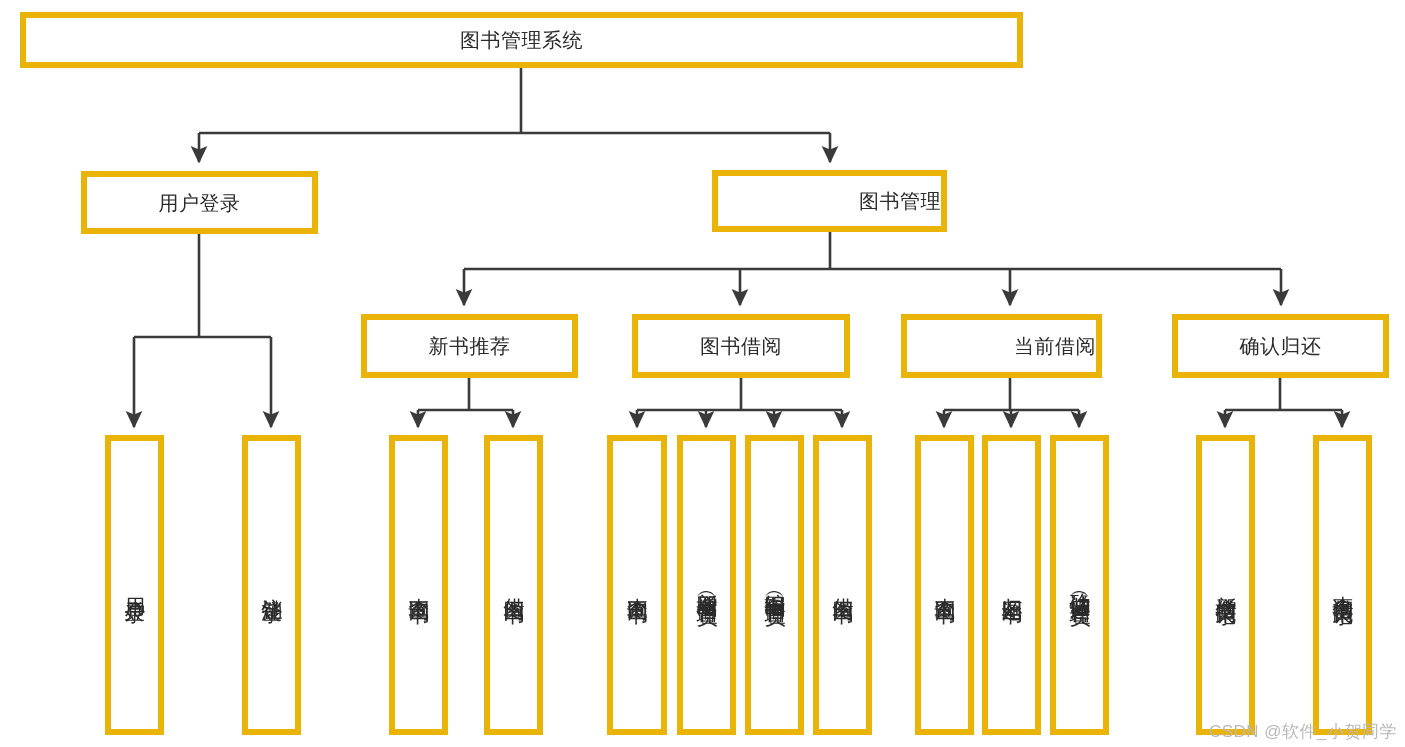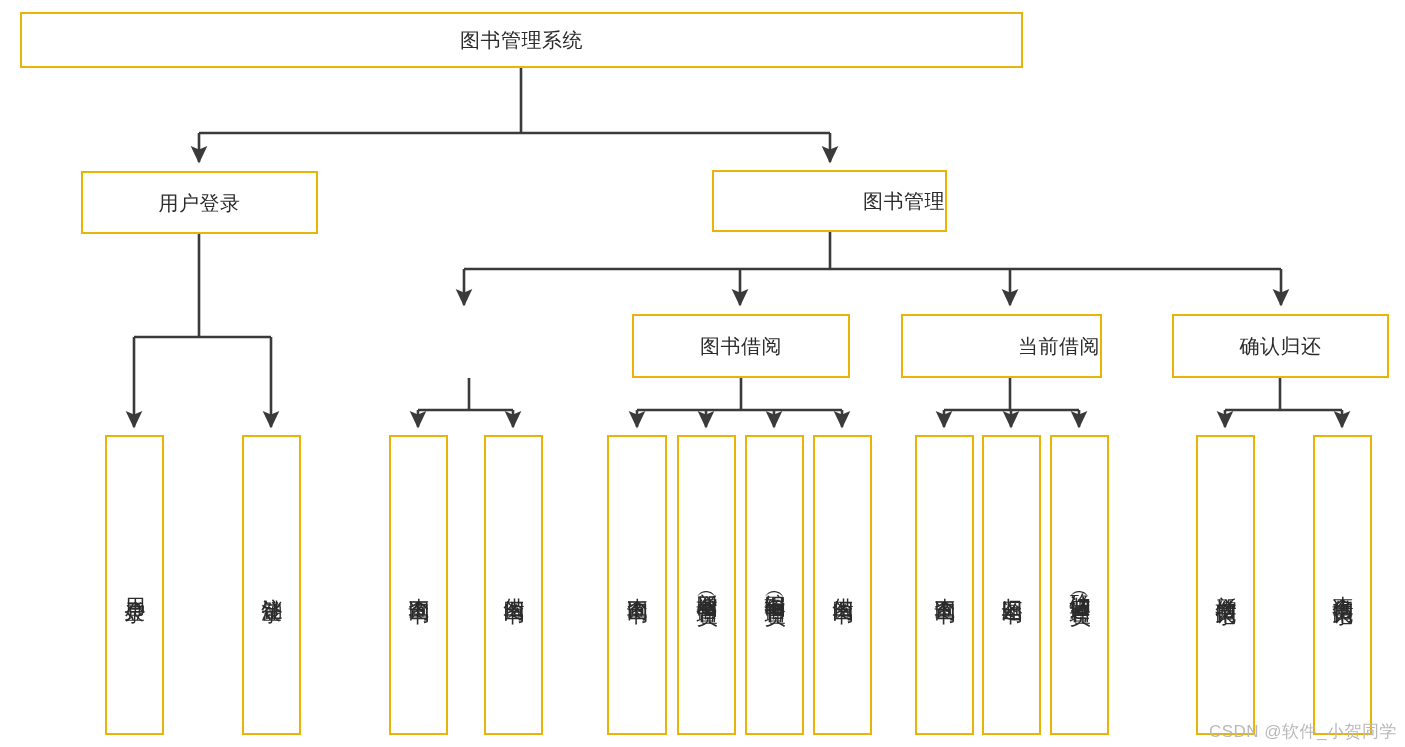--- a/index.html
+++ b/index.html
@@ -21,21 +21,21 @@
     position: absolute;
     left: 0;
     top: 0;
     width: 1405px;
     height: 747px;
     pointer-events: none;
   }
   .node {
     position: absolute;
     box-sizing: border-box;
-    border: 2px solid #eab308;
+    border: 6px solid #eab308;
     background: #ffffff;
     display: flex;
     align-items: center;
     justify-content: center;
     color: #2b2b2b;
   }
   .node-h .label {
     font-size: 20px;
     line-height: 1.2;
     letter-spacing: 0.5px;
@@ -126,20 +126,23 @@
   </div>
 
   <div class="node node-h" style="left:81px; top:171px; width:237px; height:63px;">
     <span class="label">用户登录</span>
   </div>
 
   <div class="node node-h" style="left:712px; top:170px; width:235px; height:62px;justify-content:flex-end;">
     <span class="label">图书管理</span>
   </div>
 
+  <div class="node node-h" style="left:361px; top:314px; width:217px; height:64px;">
+    <span class="label">新书推荐</span>
+  </div>
 
   <div class="node node-h" style="left:632px; top:314px; width:218px; height:64px;align-items:center;">
     <span class="label">图书借阅</span>
   </div>
 
   <div class="node node-h" style="left:901px; top:314px; width:201px; height:64px;justify-content:flex-end;">
     <span class="label">当前借阅</span>
   </div>
 
   <div class="node node-h" style="left:1172px; top:314px; width:217px; height:64px;">

